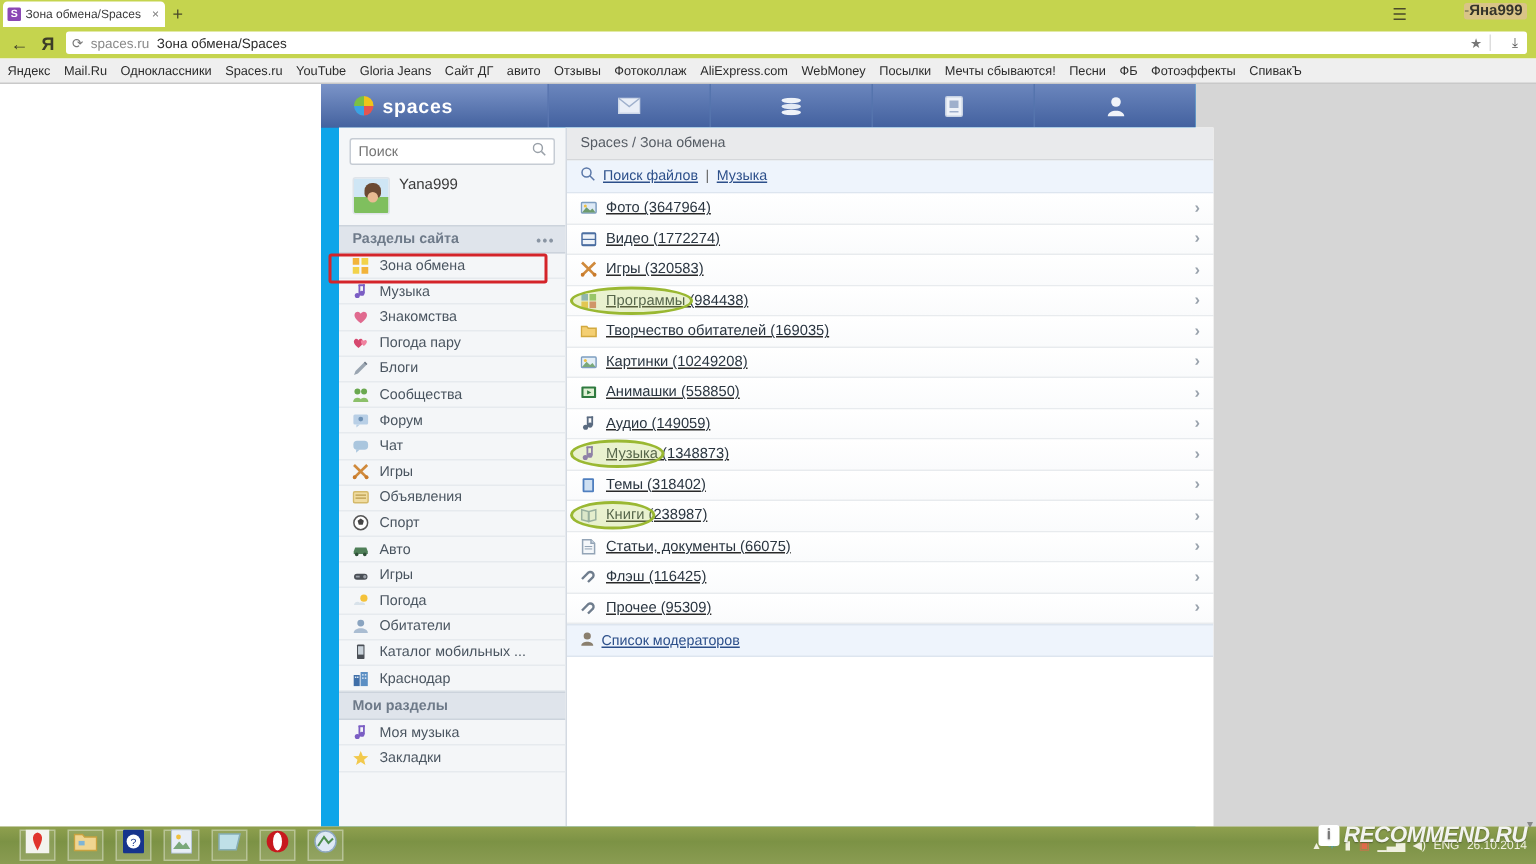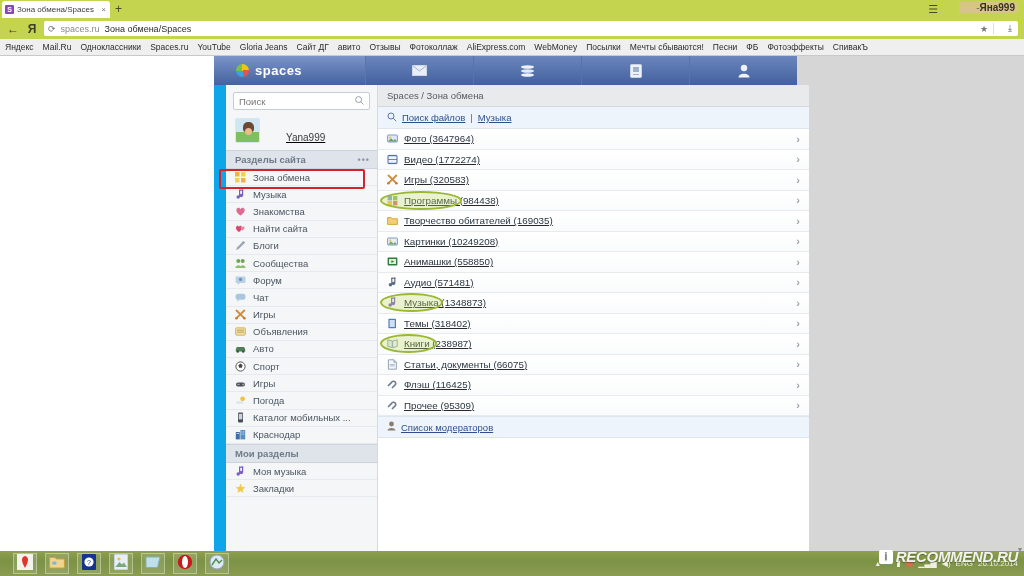--- a/index.html
+++ b/index.html
@@ -36,21 +36,21 @@
     position: absolute; left: 115px; top: 2px;
     font-size: 12px; color: #4a4a2a; line-height: 14px;
   }
   .chrome-menu {
     position: absolute; right: 86px; top: 3px;
     font-size: 11px; color: #4a4a2a; letter-spacing: 0;
   }
   .chrome-user {
     position: absolute; right: 6px; top: 2px;
     font-size: 10px; color: #33332a; font-weight: bold;
-    background: rgba(233,183,183,0.55); padding: 0 3px 0 17px; border-radius:2px;
+    background: rgba(233,183,183,0.55); padding: 0 3px 0 0; border-radius:2px;
   }
   .chrome-user .dash { color:#6a6a4a; font-weight:normal; }
 
   .chrome-omnibar {
     position: absolute; left:0; top:18px; width:1024px; height:21px;
     background: #c5d44e;
     display: flex; align-items: center; padding: 0 6px; gap: 6px;
   }
   .nav-back { font-size: 12px; color: #3d3d28; width: 14px; text-align:center;}
   .nav-ya { font-size: 12px; color: #3d3d28; font-weight: bold; width:12px; text-align:center;}
@@ -132,21 +132,21 @@
     border: 1px solid #c6ccd4; border-radius: 2px;
     display:flex; align-items:center; padding: 0 5px;
     position: relative;
   }
   .side-search input {
     border:0; outline:0; font-size: 9.5px; color:#9aa1a9; width:100%;
     font-family: "Liberation Sans", sans-serif; background:transparent;
   }
   .side-search .mag { position:absolute; right:5px; color:#9aa1a9; font-size:10px; }
 
-  .side-user { display:flex; align-items:flex-end; gap:26px; padding: 3px 7px 7px 9px; text-decoration: underline;}
+  .side-user { display:flex; align-items:flex-start; gap:6px; padding: 3px 7px 7px 9px;}
   .avatar {
     width: 25px; height: 25px; border-radius: 2px;
     background: linear-gradient(#cfe6f5 0 55%, #7fbf5e 55% 100%);
     position: relative; overflow:hidden; flex:0 0 auto;
     border: 1px solid #dfe4ea;
   }
   .avatar:before { content:""; position:absolute; left:7px; top:3px; width:11px; height:10px;
      background:#6b4a33; border-radius: 5px 5px 3px 3px;}
   .avatar:after { content:""; position:absolute; left:9px; top:9px; width:7px; height:7px;
      background:#e8bb92; border-radius:50%;}
@@ -398,21 +398,21 @@
               </span>
               <span>Знакомства</span>
             </div>
             <div class="side-item">
               <span>
                 <svg class="ic" width="11" height="11" viewBox="0 0 11 11">
                   <path d="M4 9 C0.6 6.6 0.3 4.2 1.7 3.2 C2.7 2.4 3.7 3.2 4 4 C4.3 3.2 5.3 2.4 6.3 3.2 C7.7 4.2 7.4 6.6 4 9 Z" fill="#d6486f"></path>
                   <path d="M7.6 7.6 C5.4 6 5.2 4.4 6.1 3.8 C6.7 3.3 7.4 3.8 7.6 4.3 C7.8 3.8 8.5 3.3 9.1 3.8 C10 4.4 9.8 6 7.6 7.6 Z" fill="#f0829f"></path>
                 </svg>
               </span>
-              <span>Найти сайта</span>
+              <span>Погода пару</span>
             </div>
             <div class="side-item">
               <span>
                 <svg class="ic" width="11" height="11" viewBox="0 0 11 11">
                   <path d="M1 10 L2 7.4 L8 1.4 L9.6 3 L3.6 9 Z" fill="#9aa5b1"></path>
                   <path d="M8 1.4 L9.6 3" stroke="#6b7683"></path>
                 </svg>
               </span>
               <span>Блоги</span>
             </div>
@@ -462,54 +462,63 @@
                   <rect x="0.6" y="1.8" width="9.8" height="7.4" rx="1" fill="#f0dca0" stroke="#d4b96a"></rect>
                   <rect x="2" y="3.6" width="7" height="1" fill="#c2a65a"></rect>
                   <rect x="2" y="5.6" width="7" height="1" fill="#c2a65a"></rect>
                 </svg>
               </span>
               <span>Объявления</span>
             </div>
             <div class="side-item">
               <span>
                 <svg class="ic" width="11" height="11" viewBox="0 0 11 11">
+                  <circle cx="5.5" cy="5.5" r="4.6" fill="#fff" stroke="#555"></circle>
+                  <polygon points="5.5,2.6 7.6,4.2 6.8,6.8 4.2,6.8 3.4,4.2" fill="#444"></polygon>
+                </svg>
+              </span>
+              <span>Спорт</span>
+            </div>
+            <div class="side-item">
+              <span>
+                <svg class="ic" width="11" height="11" viewBox="0 0 11 11">
                   <path d="M0.8 6.6 L1.8 4 L9.2 4 L10.2 6.6 L10.2 8.4 L0.8 8.4 Z" fill="#4f7f58"></path>
                   <circle cx="2.8" cy="8.6" r="1.2" fill="#2f4f38"></circle>
                   <circle cx="8.2" cy="8.6" r="1.2" fill="#2f4f38"></circle>
                 </svg>
               </span>
               <span>Авто</span>
             </div>
             <div class="side-item">
               <span>
                 <svg class="ic" width="11" height="11" viewBox="0 0 11 11">
-                  <circle cx="5.5" cy="5.5" r="4.6" fill="#fff" stroke="#555"></circle>
-                  <polygon points="5.5,2.6 7.6,4.2 6.8,6.8 4.2,6.8 3.4,4.2" fill="#444"></polygon>
-                </svg>
-              </span>
-              <span>Спорт</span>
-            </div>
-            <div class="side-item">
-              <span>
-                <svg class="ic" width="11" height="11" viewBox="0 0 11 11">
                   <rect x="1" y="4.5" width="9" height="4" rx="2" fill="#4a4f56"></rect>
                   <circle cx="8.2" cy="6.5" r="1.1" fill="#9aa0a8"></circle>
                   <rect x="2.2" y="5.8" width="2.6" height="1.2" fill="#9aa0a8"></rect>
                 </svg>
               </span>
               <span>Игры</span>
             </div>
             <div class="side-item">
               <span>
                 <svg class="ic" width="11" height="11" viewBox="0 0 11 11">
                   <circle cx="7.6" cy="3.8" r="2.4" fill="#f4c23a"></circle>
                   <path d="M1 8.4 C1 6.2 4 5.6 4.8 6.8 C6.8 6 8.6 7.2 8.4 8.4 Z" fill="#d8e2ea"></path>
                 </svg>
               </span>
               <span>Погода</span>
+            </div>
+            <div class="side-item">
+              <span>
+                <svg class="ic" width="11" height="11" viewBox="0 0 11 11">
+                  <circle cx="5.5" cy="3.4" r="2.3" fill="#8aa4c0"></circle>
+                  <path d="M0.8 10 C0.8 5.8 10.2 5.8 10.2 10 Z" fill="#aabdd2"></path>
+                </svg>
+              </span>
+              <span>Обитатели</span>
             </div>
             <div class="side-item">
               <span>
                 <svg class="ic" width="11" height="11" viewBox="0 0 11 11">
                   <rect x="3" y="0.6" width="5" height="9.8" rx="0.8" fill="#4a4f56"></rect>
                   <rect x="3.7" y="1.8" width="3.6" height="5.6" fill="#c9d2da"></rect>
                 </svg>
               </span>
               <span>Каталог мобильных ...</span>
             </div>
@@ -653,21 +662,21 @@
             <div class="row">
               <span>
                 <svg class="ic" width="11" height="11" viewBox="0 0 11 11">
                   <rect x="4.2" y="1" width="1.2" height="6.6" fill="#5a6b80"></rect>
                   <rect x="7.2" y="0.6" width="1.2" height="6" fill="#5a6b80"></rect>
                   <rect x="4.2" y="0.6" width="4.2" height="1.2" fill="#5a6b80"></rect>
                   <circle cx="3.4" cy="7.8" r="1.7" fill="#5a6b80"></circle>
                   <circle cx="6.4" cy="6.4" r="1.7" fill="#5a6b80"></circle>
                 </svg>
               </span>
-              <span class="label">Аудио (571481)</span>
+              <span class="label">Аудио (149059)</span>
               <span class="chev">›</span>
             </div>
             <div class="row">
               <span>
                 <svg class="ic" width="11" height="11" viewBox="0 0 11 11">
                   <rect x="4" y="1" width="1.2" height="7" fill="#7b5ec4"></rect>
                   <rect x="7" y="0.5" width="1.2" height="6" fill="#7b5ec4"></rect>
                   <rect x="4" y="0.5" width="4.2" height="1.3" fill="#7b5ec4"></rect>
                   <circle cx="3.2" cy="8" r="1.7" fill="#7b5ec4"></circle>
                   <circle cx="6.3" cy="6.5" r="1.7" fill="#7b5ec4"></circle>

